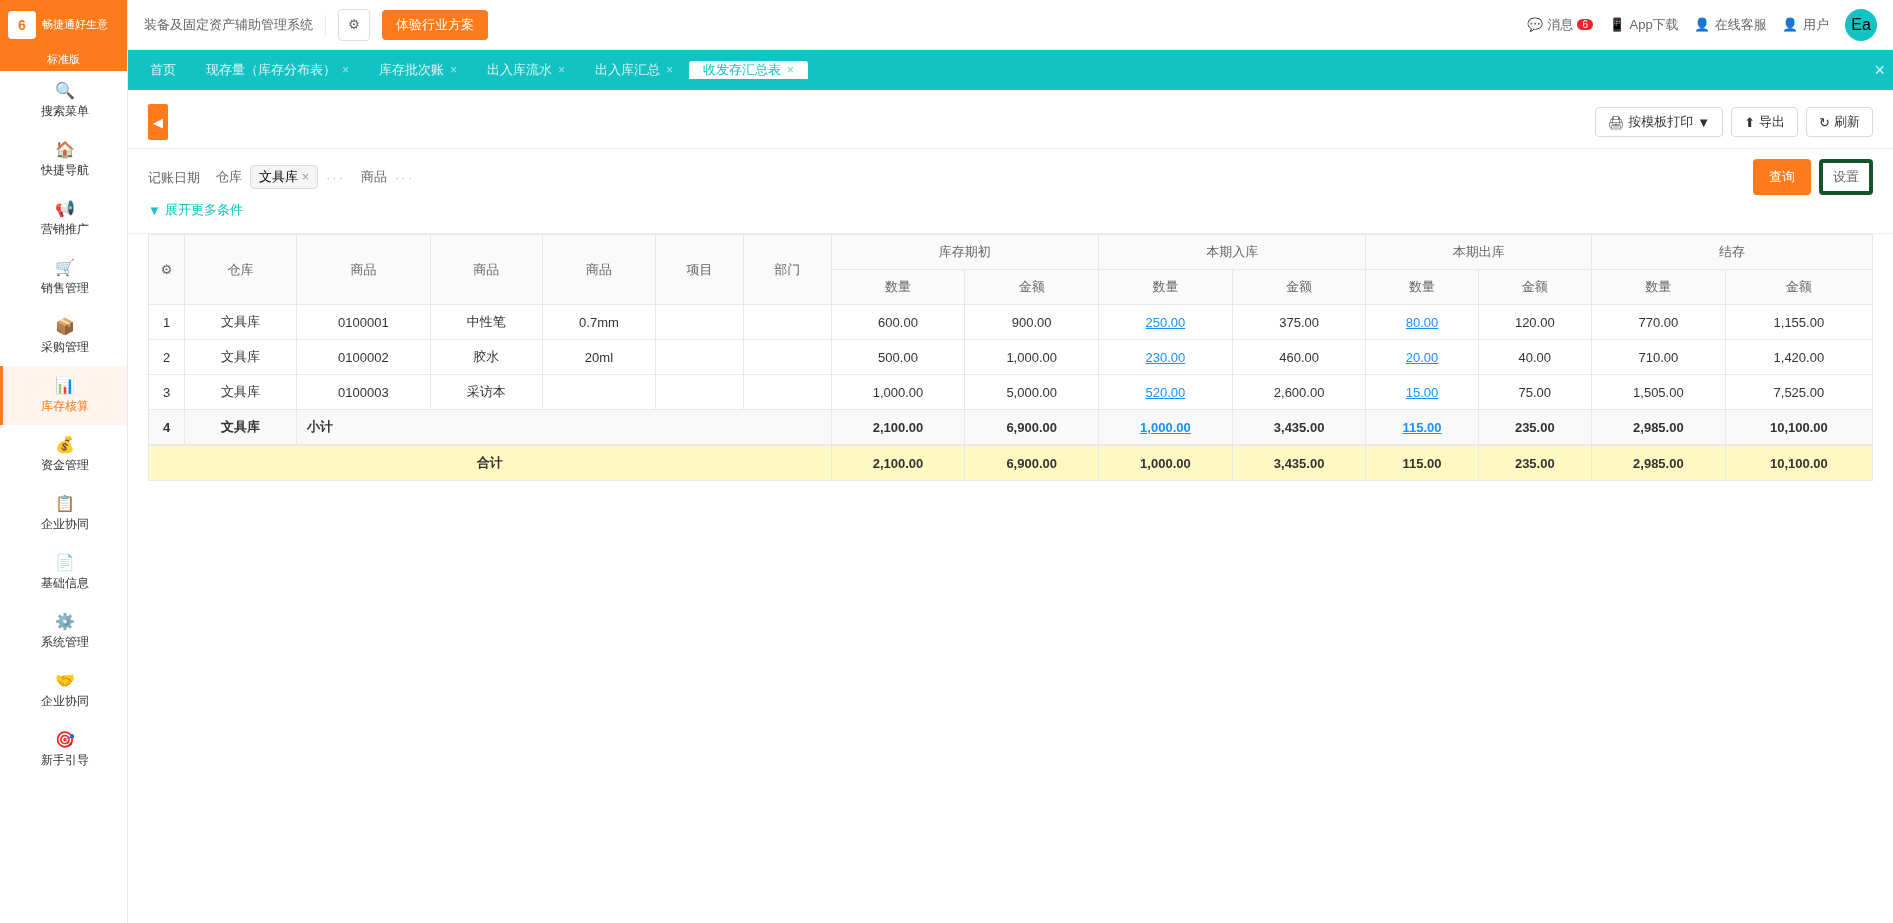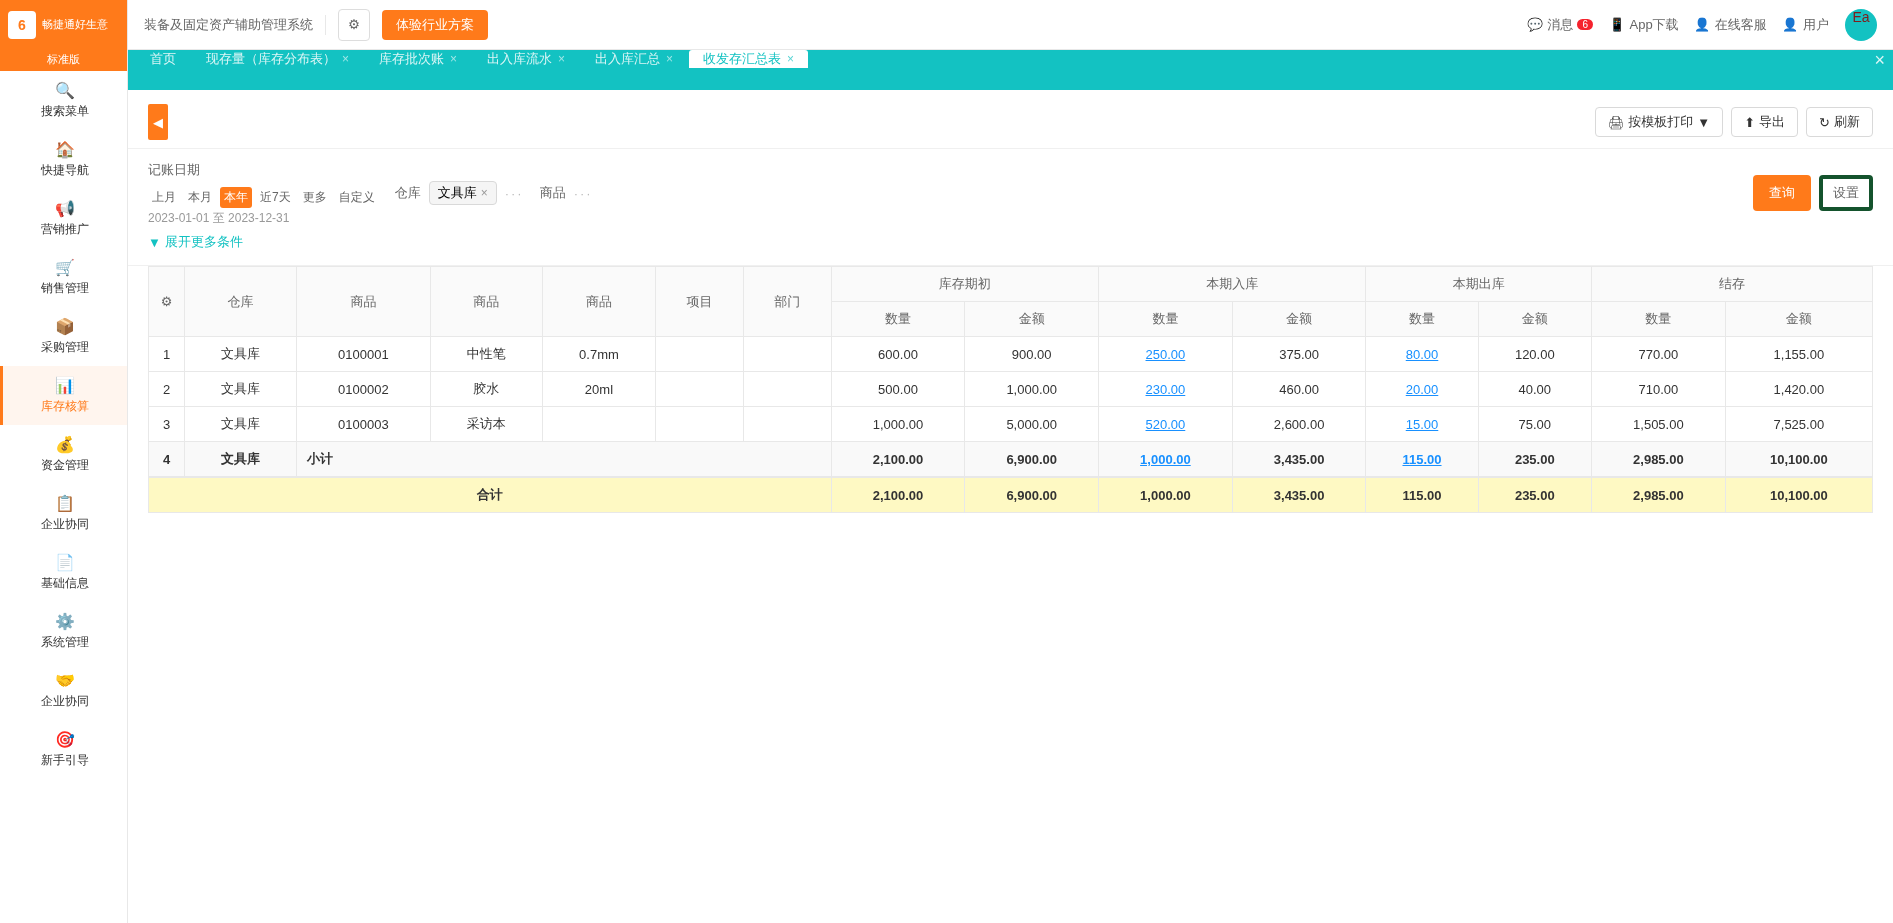--- a/index.html
+++ b/index.html
@@ -22,21 +22,21 @@
     
     .topbar { height: 50px; background: #fff; border-bottom: 1px solid #e8e8e8; display: flex; align-items: center; padding: 0 16px; gap: 12px; }
     .topbar-system-name { color: #666; font-size: 13px; }
     .topbar-settings-btn { width: 32px; height: 32px; border: 1px solid #ddd; border-radius: 4px; background: #fff; cursor: pointer; display: flex; align-items: center; justify-content: center; color: #666; }
     .topbar-experience-btn { background: #ff7a1a; color: #fff; border: none; padding: 6px 14px; border-radius: 4px; cursor: pointer; font-size: 13px; }
     .topbar-right { display: flex; align-items: center; gap: 16px; color: #666; font-size: 13px; margin-left: auto; }
     .topbar-right-item { display: flex; align-items: center; gap: 4px; cursor: pointer; }
     .badge { background: #f5222d; color: #fff; border-radius: 10px; font-size: 10px; padding: 0 4px; min-width: 16px; text-align: center; }
 
     
-    .tabs { height: 40px; background: #13c2c2; display: flex; align-items: flex-start; padding: 0 8px; gap: 2px; flex-shrink: 0; }
+    .tabs { height: 40px; background: #13c2c2; display: flex; align-items: center; padding: 0 8px; gap: 2px; flex-shrink: 0; }
     .tab { display: flex; align-items: center; padding: 0 14px; color: rgba(255,255,255,0.85); cursor: pointer; font-size: 13px; gap: 6px; border-radius: 3px 3px 0 0; }
     .tab.active { background: #fff; color: #13c2c2; }
     .tab-close { font-size: 12px; opacity: 0.7; cursor: pointer; }
     .tabs-close-all { margin-left: auto; display: flex; align-items: center; color: rgba(255,255,255,0.85); cursor: pointer; font-size: 18px; }
 
     
     .content { flex: 1; overflow: auto; background: #fff; }
 
     
     .page-header { padding: 14px 20px 8px; border-bottom: 1px solid #f0f0f0; }
@@ -146,21 +146,21 @@
         <span>App下载</span>
       </div>
       <div class="topbar-right-item">
         <span>👤</span>
         <span>在线客服</span>
       </div>
       <div class="topbar-right-item">
         <span>👤</span>
         <span>用户</span>
       </div>
-      <div style="width:32px;height:32px;background:#13c2c2;border-radius:50%;display:flex;justify-content:center;color:#7f1d1d;font-size:14px;cursor:pointer;">
+      <div style="width:32px;height:32px;background:#13c2c2;border-radius:50%;display:flex;align-items:center;justify-content:center;color:#000000;font-size:16px;cursor:pointer;">
         <span>Ea</span>
       </div>
     </div>
   </div>
 
   <div class="tabs">
     <div class="tab">
       <span>首页</span>
     </div>
     <div class="tab">
@@ -208,31 +208,20 @@
             <span>刷新</span>
           </button>
         </div>
       </div>
     </div>
 
     <div style="padding:10px 20px;border-bottom:1px solid #f0f0f0;background:#fff;">
       <div style="display:flex;align-items:center;gap:16px;flex-wrap:wrap;">
         <div style="display:flex;align-items:flex-start;gap:8px;flex-direction:column;">
           <span style="color:#666;font-size:13px;white-space:nowrap;margin-top:2px;">记账日期</span>
-          <div>
-            <div style="display:flex;align-items:center;gap:4px;">
-              <button class="date-btn">上月</button>
-              <button class="date-btn">本月</button>
-              <button class="date-btn active">本年</button>
-              <button class="date-btn">近7天</button>
-              <button class="date-btn">更多</button>
-              <button class="date-btn">自定义</button>
-            </div>
-            <div style="font-size:12px;color:#999;margin-top:2px;">2023-01-01 至 2023-12-31</div>
-          </div>
         </div>
 
         <div style="display:flex;align-items:center;gap:8px;">
           <span style="color:#666;font-size:13px;">仓库</span>
           <div class="filter-tag">
             <span>文具库</span>
             <span class="filter-tag-close">×</span>
           </div>
           <span class="filter-dots">···</span>
         </div>

